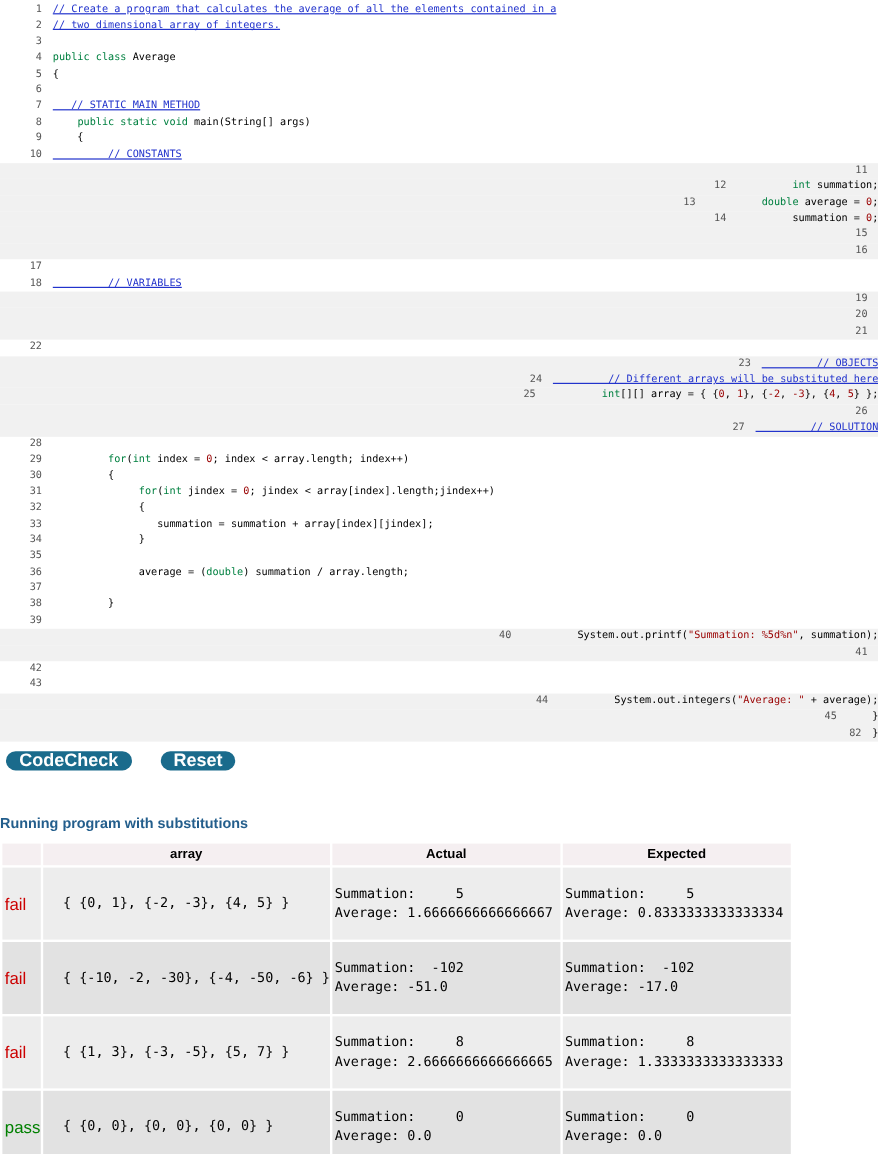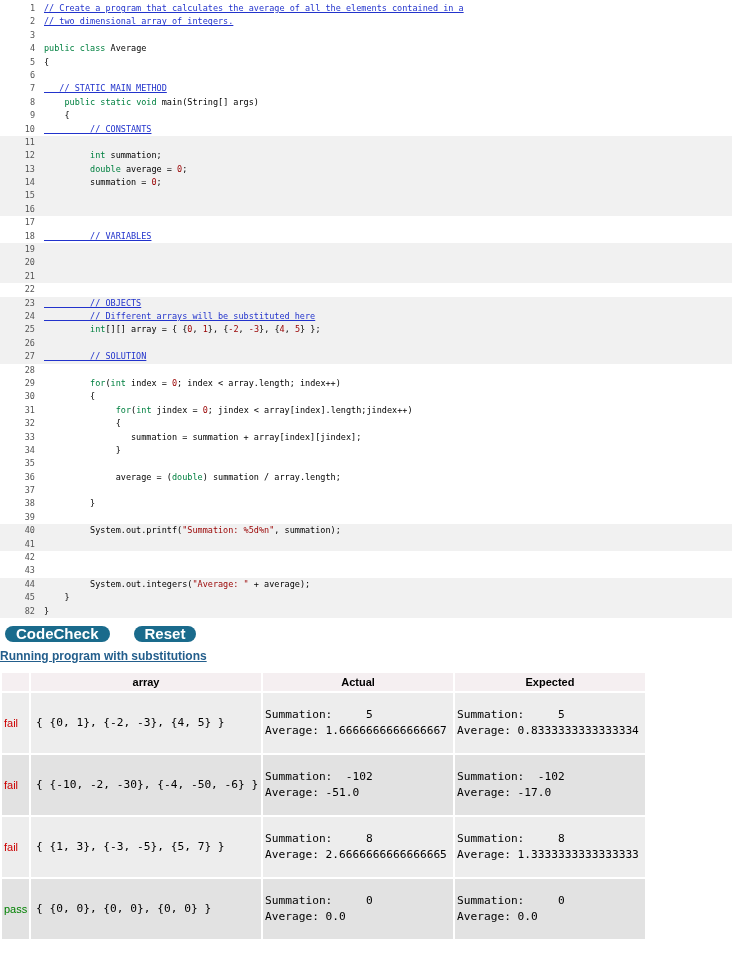--- a/index.html
+++ b/index.html
@@ -17,21 +17,21 @@
     font-family: "DejaVu Sans Mono", monospace;
     font-size: 8.5px;
     color: var(--code-text, #000);
   }
   .code-line {
     display: flex;
     height: 13.4px;
     line-height: 13.4px;
     white-space: pre;
   }
-  .code-line.editable { background: var(--band-bg, #f1f1f1); }
+  .code-line.editable { background: var(--band-bg, #f1f1f1); justify-content: flex-end; }
   .gutter {
     flex: none;
     width: 40px;
     text-align: right;
     padding-right: 5px;
     color: var(--gutter-text, #555);
   }
   .code-text { padding-left: 4px; white-space: pre; }
   .tok-c { color: var(--comment, #2233cc); text-decoration: underline; }
   .tok-k { color: var(--keyword, #008040); }
@@ -50,26 +50,25 @@
     font-size: 15px;
     font-weight: bold;
     height: 16px;
     line-height: 10px;
     padding: 2px 11px;
     cursor: pointer;
   }
 
   
   .results-heading {
-    margin-top: 7px;
+    margin-top: 37px;
     color: var(--heading-text, #235e8c);
     font-size: 12px;
     font-weight: bold;
     line-height: 14px;
-    text-decoration: underline;
   }
   table.results-table {
     margin-top: 8px;
     border-collapse: separate;
     border-spacing: 2px;
     table-layout: fixed;
     font-size: 11px;
   }
   col.c-status { width: 27px; }
   col.c-array  { width: 230px; }
@@ -77,25 +76,25 @@
   th {
     background: var(--table-header-bg, #f5eff1);
     font-weight: bold;
     height: 18px;
     padding: 0;
     color: #000;
   }
   tbody td { height: 60px; vertical-align: middle; padding: 0; }
   tbody tr td { background: var(--row-bg, #ededed); }
   tbody tr.alt td { background: var(--row-alt-bg, #e2e2e2); }
-  td.status-cell { padding-left: 2px; font-size: 11px; }
+  td.status-cell { padding-left: 2px; font-size: 14px; }
   td.status-cell.fail { color: var(--fail-text, #cc0000); }
   td.status-cell.pass { color: var(--pass-text, #008000); }
   .mono { font-family: "DejaVu Sans Mono", monospace; font-size: 11.2px; }
-  td.array-cell { padding-left: 5px; white-space: pre; }
+  td.array-cell { padding-left: 17px; white-space: pre; }
   td.out-cell { padding-left: 2px; }
   td.out-cell div { line-height: 15.5px; white-space: pre; }
 </style>
 </head>
 <body>
 
 <div class="page">
 
   <div class="editor">
       <div class="code-line"><span class="gutter">1</span><span class="code-text"><span class="tok-c">// Create a program that calculates the average of all the elements contained in a</span></span></div>

